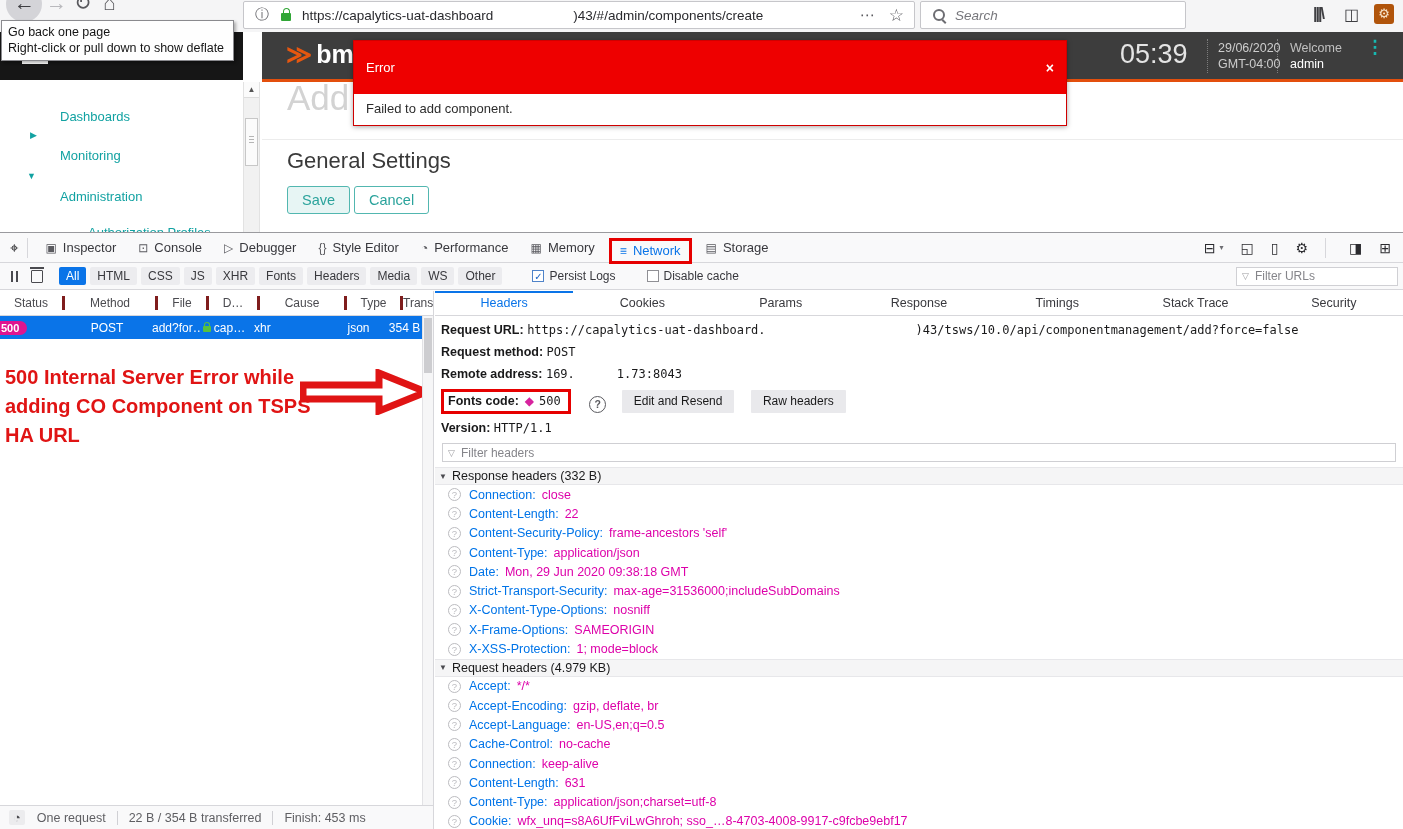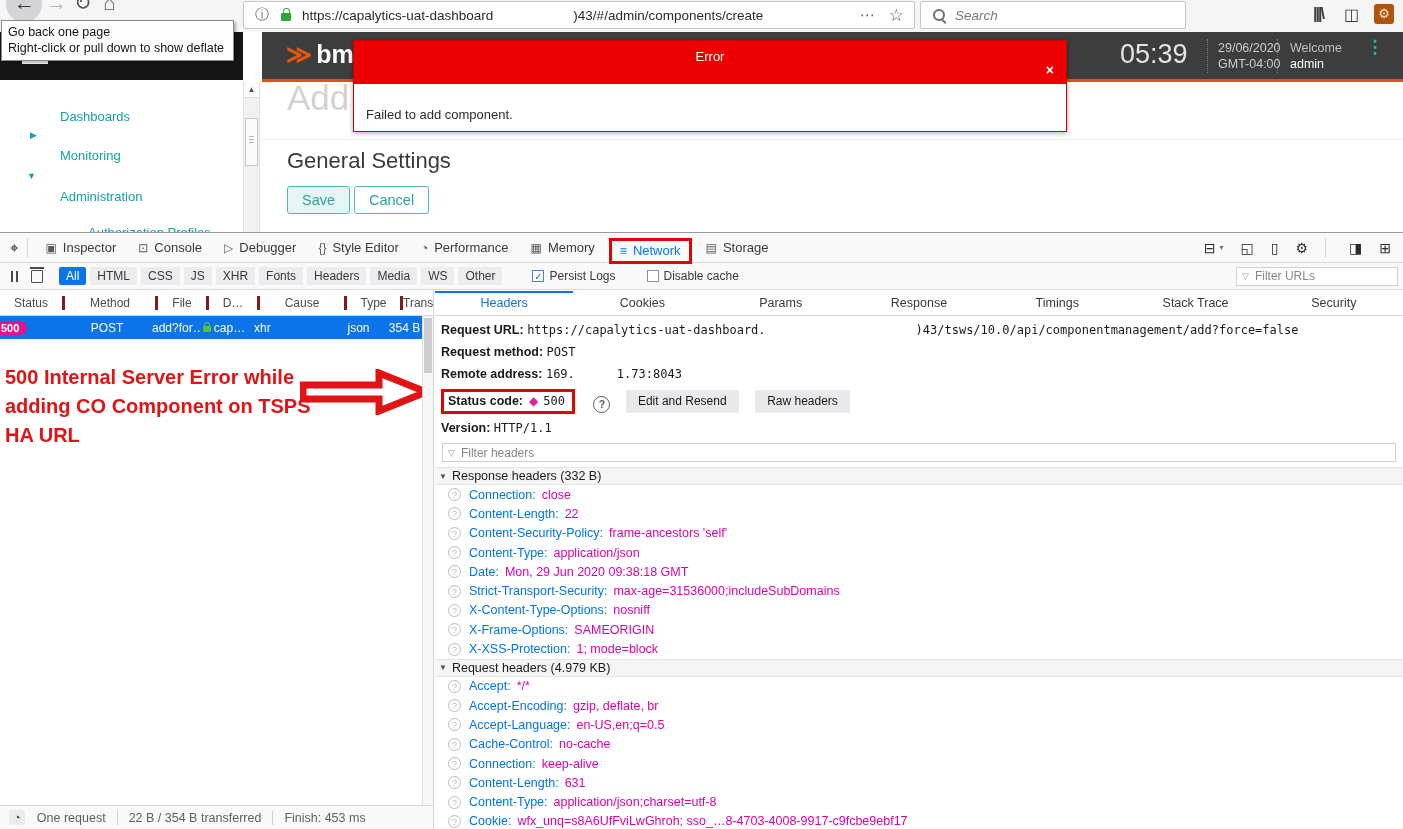--- a/index.html
+++ b/index.html
@@ -46,23 +46,23 @@
   .bmc-mark{color:#e65710;margin-right:4px;}
   .hdr-clock{position:absolute;left:858px;top:7px;font-size:27px;color:#e4e4e4;}
   .hdr-dotsep{position:absolute;top:7px;height:34px;border-left:1px dotted #7d7d7d;}
   .hdr-date{position:absolute;left:956px;top:8px;font-size:12.5px;color:#cdcdcd;line-height:16px;}
   .hdr-welcome{position:absolute;left:1028px;top:8px;font-size:12.5px;color:#c0c0c0;line-height:16px;}
   .hdr-user{color:#fff;}
   .hdr-menu-dots{position:absolute;left:1104px;top:11px;color:#17b8b1;font-size:18px;font-weight:bold;line-height:9px;text-align:center;}
 
   
   .error-banner{position:absolute;left:353px;top:40px;width:712px;z-index:60;border:1px solid #cf0000;box-shadow:0 1px 5px rgba(0,0,0,.35);}
-  .error-title{background:#ee0000;color:#fff;font-size:13px;padding:8px 12px;display:flex;align-items:center;flex-direction:column;}
+  .error-title{background:#ee0000;color:#fff;font-size:13px;padding:19px 12px;display:flex;align-items:center;}
   .error-close{margin-left:auto;color:#fff;font-weight:bold;font-size:14px;line-height:12px;}
-  .error-body{background:#fff;color:#2c2c2c;font-size:13px;padding:23px 12px 9px;}
+  .error-body{background:#fff;color:#2c2c2c;font-size:13px;padding:7px 12px 9px;}
 
   
   .app-body{position:absolute;left:0;top:82px;width:1403px;height:150px;background:#fff;}
   .side-link{position:absolute;font-size:13px;color:#12a2a2;margin-top:20px;}
   .side-arrow{position:absolute;font-size:9px;color:#12a2a2;}
   .side-scroll{position:absolute;left:243px;top:0;width:17px;height:150px;background:#f1f1f1;border-left:1px solid #e2e2e2;border-right:1px solid #e2e2e2;box-sizing:border-box;}
   .side-scroll .up-btn{height:15px;background:#fbfbfb;border-bottom:1px solid #ddd;text-align:center;font-size:8px;color:#555;line-height:15px;}
   .side-thumb{position:absolute;left:1px;right:1px;top:36px;height:46px;background:#fbfbfb;border:1px solid #c7c7c7;}
   .side-thumb:before{content:"";position:absolute;left:3px;right:3px;top:20px;height:1px;background:#b5b5b5;box-shadow:0 3px 0 #b5b5b5,0 -3px 0 #b5b5b5;}
   .main-area{position:absolute;left:262px;top:0;right:0;height:150px;}
@@ -373,21 +373,21 @@
         <div class="srow">
           <span class="slabel">Request method:</span>
           <span class="sval">POST</span>
         </div>
         <div class="srow">
           <span class="slabel">Remote address:</span>
           <span class="sval">169.</span><span class="gap-small"></span><span class="sval">1.73:8043</span>
         </div>
         <div class="srow">
           <span class="status-box">
-            <span class="slabel">Status code:</span><span class="diamond">◆</span><span class="sval">500</span>
+            <span class="slabel">Fonts code:</span><span class="diamond">◆</span><span class="sval">500</span>
           </span>
           <span class="help-circle">?</span>
           <span class="hbtn">Edit and Resend</span>
           <span class="hbtn">Raw headers</span>
         </div>
         <div class="srow">
           <span class="slabel">Version:</span>
           <span class="sval">HTTP/1.1</span>
         </div>
         <div class="fh-box">

